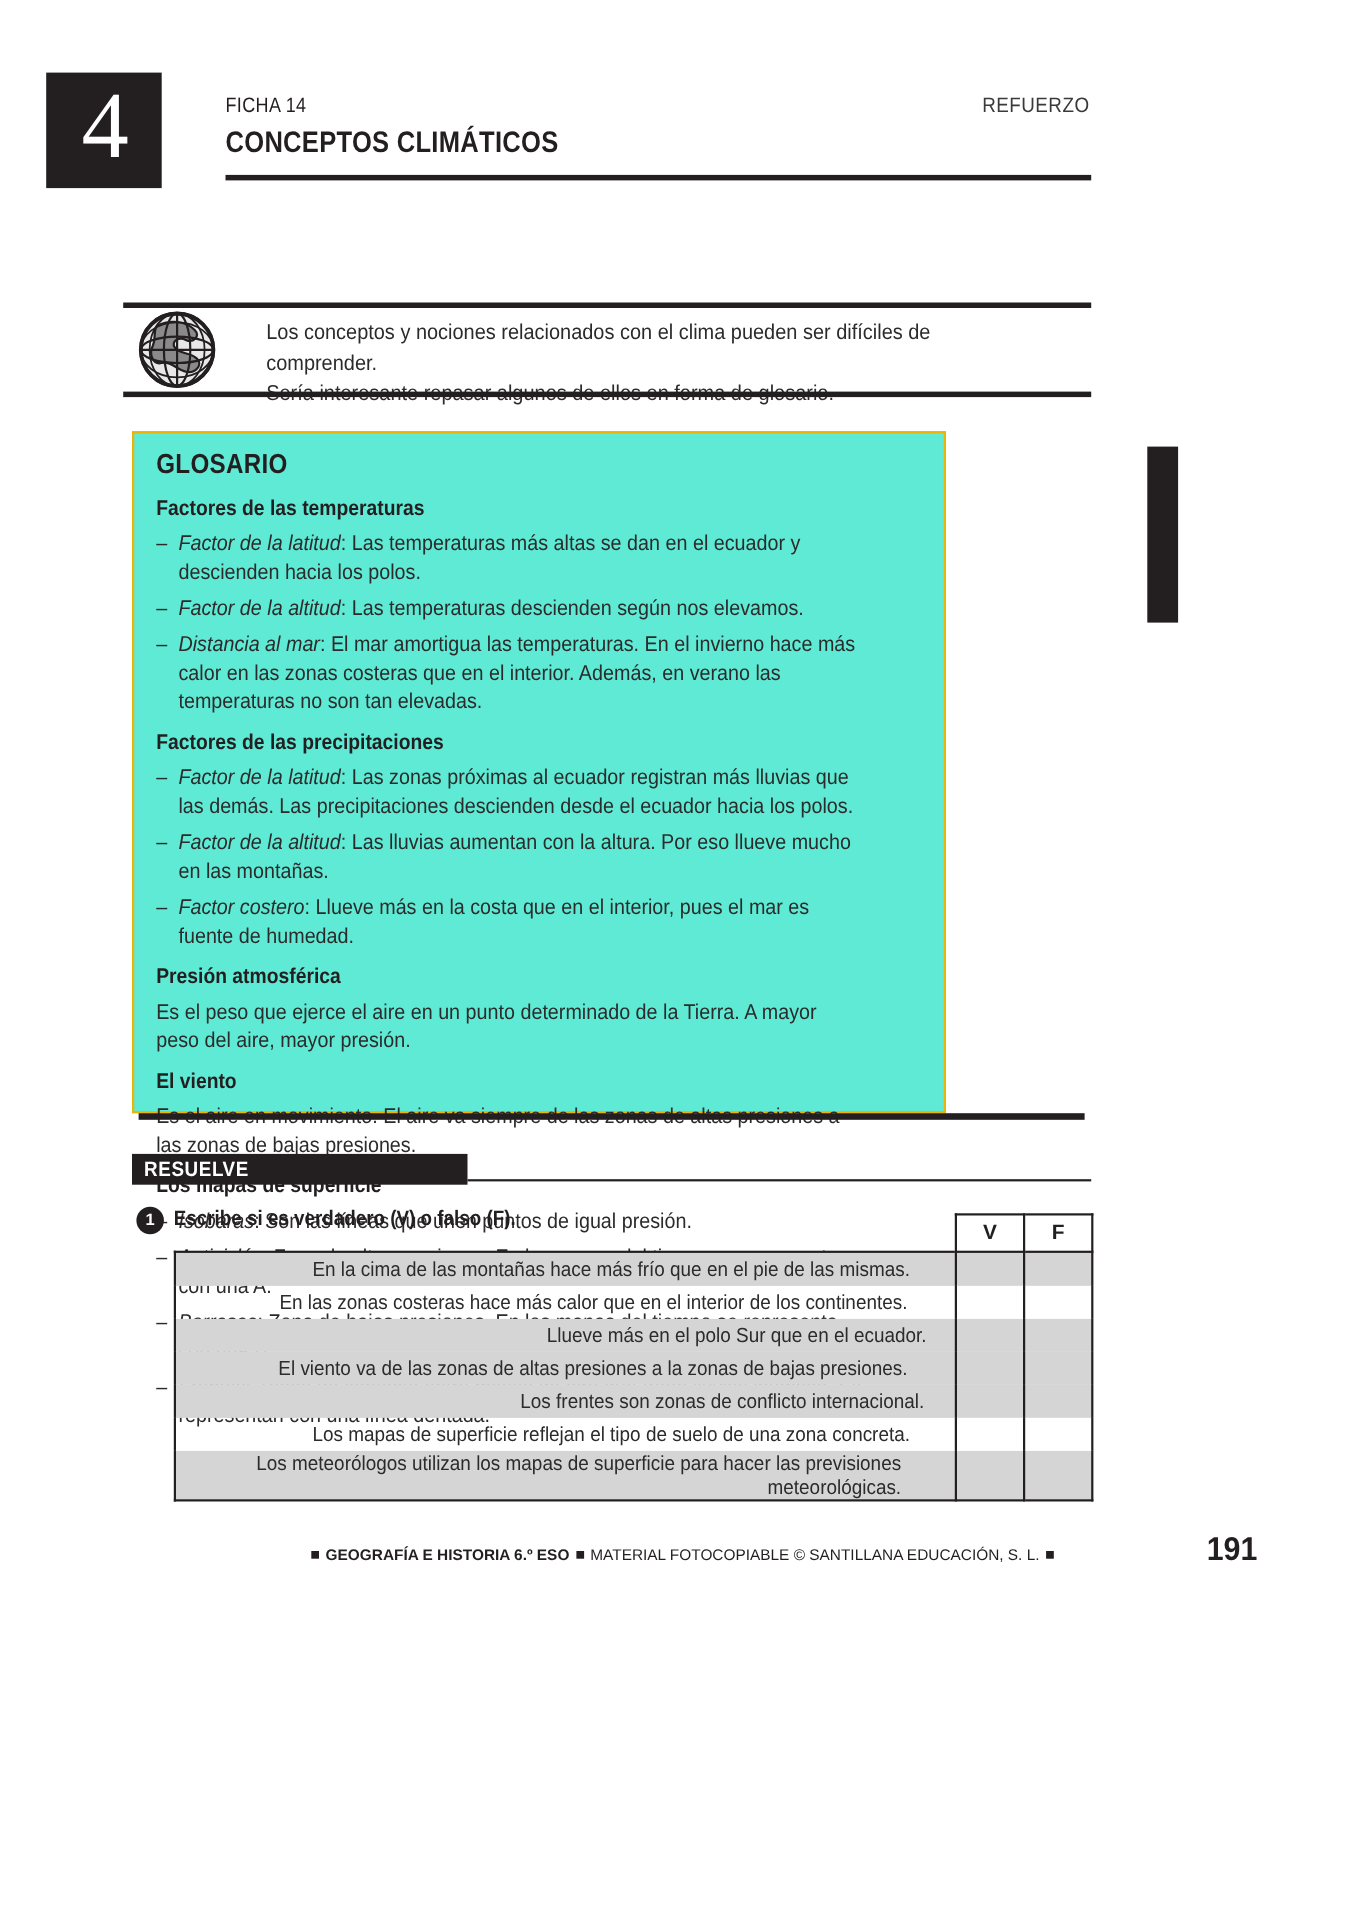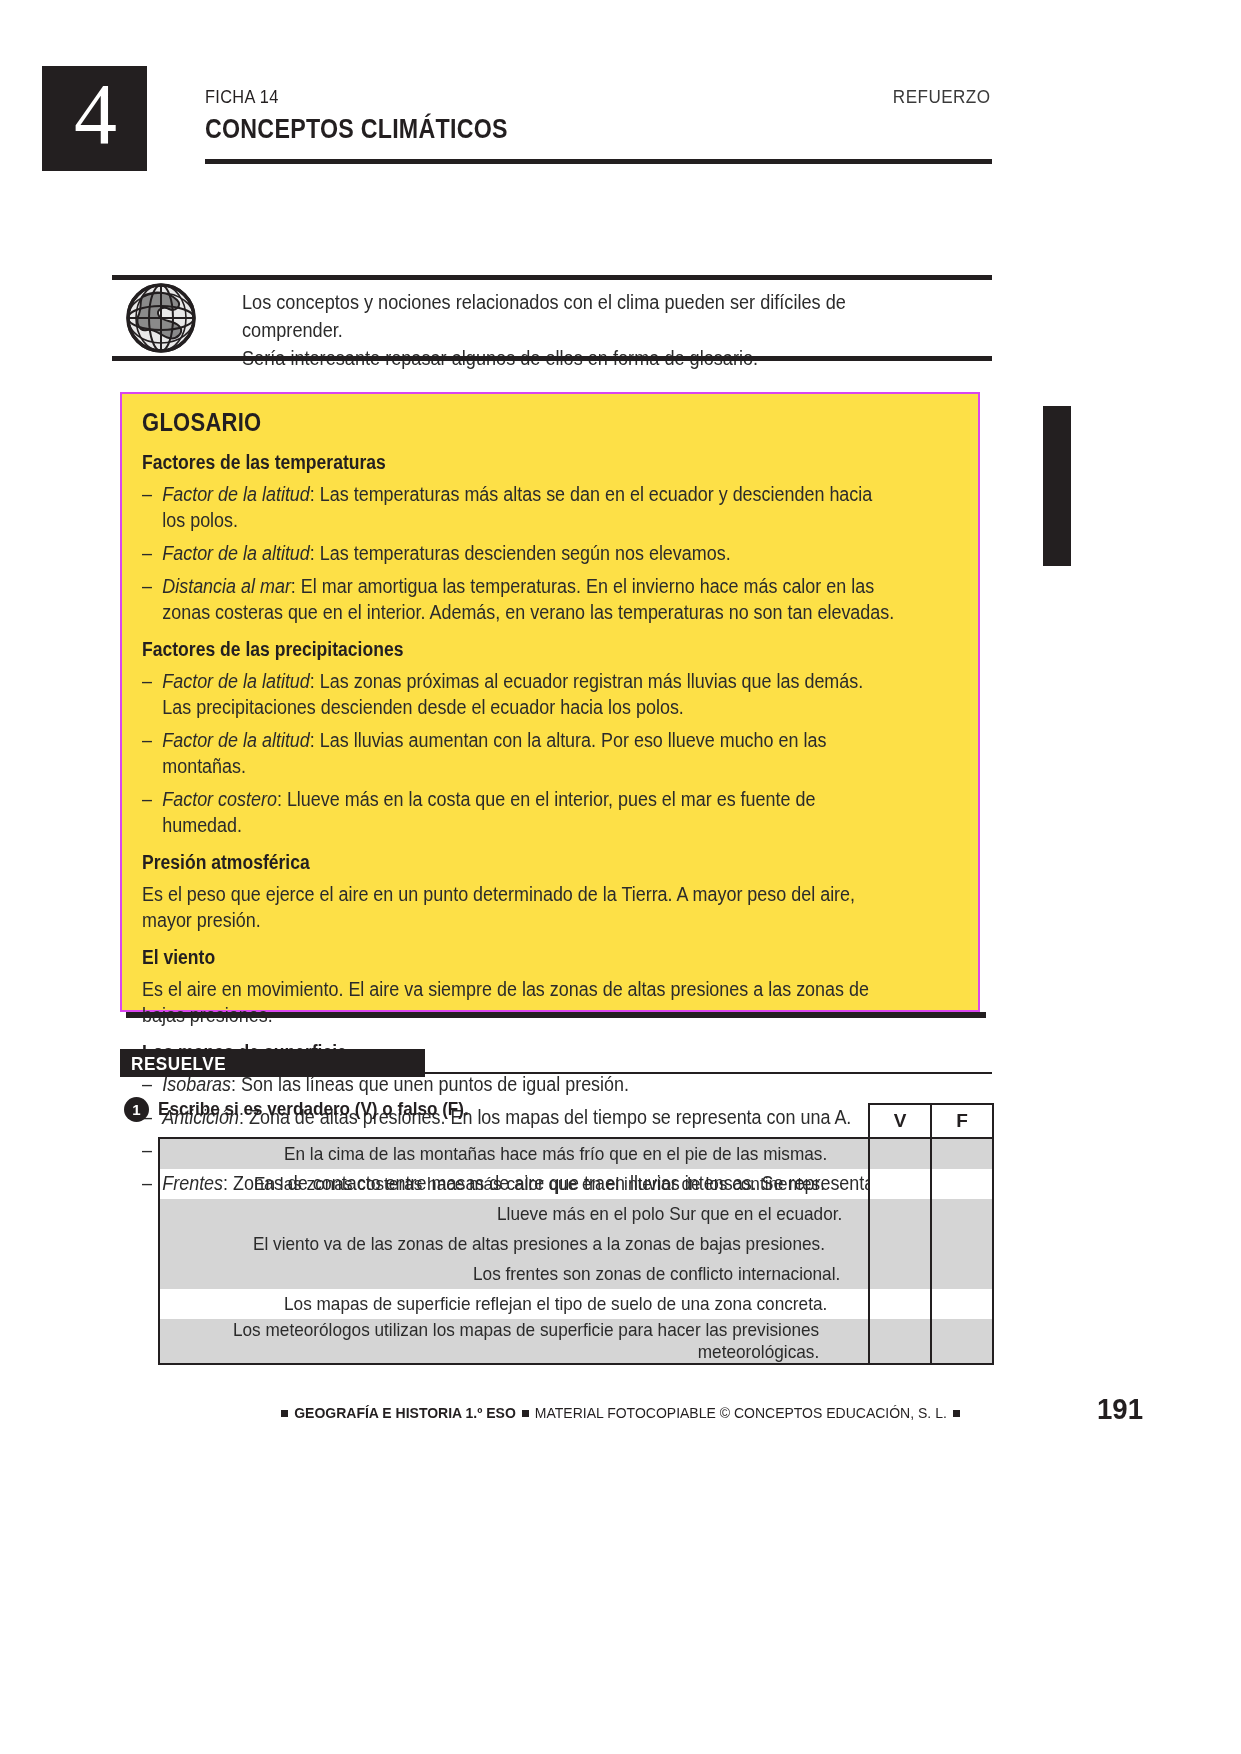--- a/index.html
+++ b/index.html
@@ -54,22 +54,22 @@
   .intro-rule-bot{position:absolute;left:112px;top:356px;width:880px;height:5px;background:#231f20;}
   .globe{position:absolute;left:125px;top:282px;width:72px;height:72px;}
   .intro-txt{
     position:absolute;left:242px;top:288px;width:752px;
     font-size:19.5px;line-height:28px;color:#2b2b2b;
     transform:scaleX(.93);transform-origin:left top;
   }
 
   
   .glos{
-    position:absolute;left:120px;top:392px;width:860px;height:620px;
-    border:2px solid #d946ef;background:#fde047;box-sizing:border-box;
+    position:absolute;left:120px;top:392px;width:740px;height:620px;
+    border:2px solid #eab308;background:#5eead4;box-sizing:border-box;
   }
   .glos-shadow{
     position:absolute;left:126px;top:1012px;width:860px;height:6px;background:#231f20;
   }
   .glos-inner{position:absolute;left:20px;top:14px;right:16px;}
   .glos-h{
     font-size:25px;font-weight:bold;letter-spacing:.3px;margin:0 0 14px 0;
     transform:scaleX(.88);transform-origin:left top;
   }
   .sub-h{
@@ -285,17 +285,17 @@
       <tr class="shade lastrow">
         <td class="stmt"><span>Los meteorólogos utilizan los mapas de superficie para hacer las previsiones meteorológicas.</span></td>
         <td class="mark"></td>
         <td class="mark"></td>
       </tr>
     </tbody>
       </table>
   </div>
 
   <div class="footer">
-    <span class="sq"></span><b>GEOGRAFÍA E HISTORIA 1.º ESO</b><span class="sq"></span><span class="light">MATERIAL FOTOCOPIABLE © CONCEPTOS EDUCACIÓN, S. L.</span><span class="sq"></span>
+    <span class="sq"></span><b>GEOGRAFÍA E HISTORIA 6.º ESO</b><span class="sq"></span><span class="light">MATERIAL FOTOCOPIABLE © SANTILLANA EDUCACIÓN, S. L.</span><span class="sq"></span>
   </div>
   <div class="pageno">191</div>
 
 </div>
 
 </body></html>

